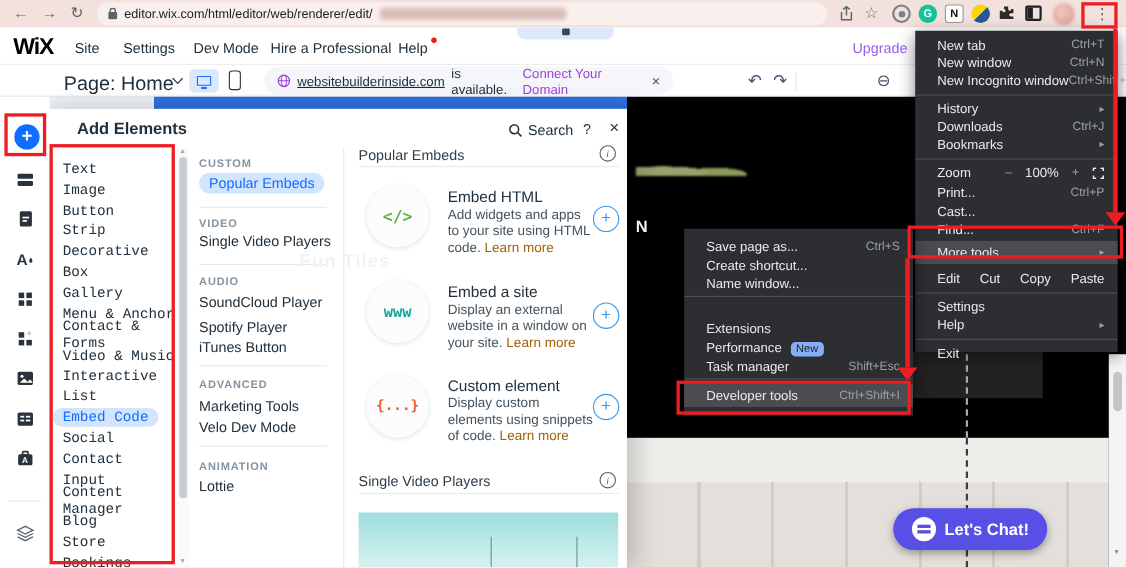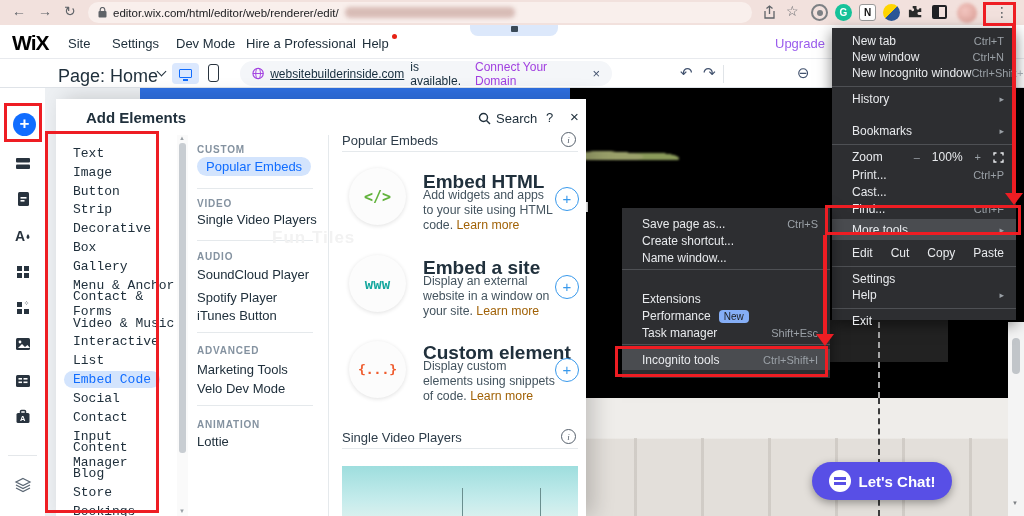--- a/index.html
+++ b/index.html
@@ -58,21 +58,21 @@
   #chat-btn .bubble:after{content:"";position:absolute;left:5px;top:7px;width:12px;height:2.5px;background:#584fe6;box-shadow:0 5px 0 #584fe6;}
   #chat-btn span{color:#fff;font-weight:bold;font-size:15px;}
   
   #sidebar{left:0;top:88px;width:45px;height:428px;background:#fff;z-index:12;}
   .sb-ic{left:0;width:45px;text-align:center;color:#28333e;}
   #add-circle{left:13px;top:25px;width:23px;height:23px;border-radius:50%;background:#116dff;color:#fff;
     font-size:17px;line-height:22px;text-align:center;font-weight:bold;}
   .sb-svg{display:block;margin:0 auto;}
   #sb-divider{left:8px;top:367px;width:29px;height:1px;background:#e4e7ea;}
   
-  #panel{left:56px;top:99px;width:530px;height:417px;background:#fff;z-index:10;box-shadow:8px 0 20px rgba(0,0,0,.18);}
+  #panel{left:40px;top:99px;width:530px;height:417px;background:#fff;z-index:10;box-shadow:8px 0 20px rgba(0,0,0,.18);}
   #panel-title{left:30px;top:10px;font-size:15px;font-weight:bold;}
   #panel-search{left:422px;top:12px;font-size:13px;display:flex;gap:5px;align-items:center;}
   #panel-q{left:490px;top:11px;font-size:13px;}
   #panel-x{left:514px;top:9px;font-size:15px;color:#20303c;}
   #cat-list{left:17px;top:45px;width:110px;}
   #cat-list div{height:18.85px;font-size:13px;display:flex;align-items:center;font-family:Liberation Mono, monospace;}
   .cat-pill{background:#d3e4fd;color:#116dff;border-radius:12px;padding:1px 9px;margin-left:-9px;}
   #pscroll{left:121px;top:36px;width:11px;height:381px;background:#fafafa;}
   #pscroll .thumb{position:absolute;left:2px;top:8px;width:7px;height:310px;background:#c8cdd2;border-radius:3px;}
   #pscroll .up{position:absolute;left:2px;top:0px;font-size:6px;color:#9aa0a6;}
@@ -81,21 +81,21 @@
   .c2lab{left:141px;font-size:10px;letter-spacing:.8px;color:#8492a0;font-weight:bold;}
   .c2hr{left:141px;width:116px;height:1px;background:#e5e9ec;}
   .pill2{background:#d3e4fd;color:#116dff;border-radius:12px;padding:2px 9px;}
   #col-div{left:272px;top:36px;width:1px;height:381px;background:#e5e9ec;}
   .sec-title{left:286px;font-size:13px;color:#2d3c49;}
   .sec-hr{left:286px;width:236px;height:1px;background:#e5e9ec;}
   .info{width:15px;height:15px;border:1.2px solid #56606c;border-radius:50%;font-size:9px;color:#56606c;
     display:flex;align-items:center;justify-content:center;font-style:italic;font-family:"Liberation Serif",serif;}
   .card-circle{width:57px;height:57px;border-radius:50%;background:#fcfcfc;box-shadow:0 1px 4px rgba(0,0,0,.12);
     display:flex;align-items:center;justify-content:center;font-weight:bold;font-family:"DejaVu Sans Mono",monospace;}
-  .card-title{left:367px;font-size:19px;font-weight:bold;}
+  .card-title{left:367px;font-size:14px;font-weight:normal;}
   .card-desc{left:367px;width:132px;font-size:12.3px;line-height:15px;color:#44545f;}
   .learn{color:#a16207;}
   .plus-btn{width:24px;height:24px;border:1.5px solid #3899ec;border-radius:50%;color:#3899ec;
     font-size:15px;line-height:21px;text-align:center;}
   #video-thumb{left:286px;top:367px;width:236px;height:50px;
     background:linear-gradient(#9edede,#c6ecec 70%,#d8f0ee);}
   #video-thumb i{position:absolute;top:22px;width:1px;height:28px;background:#6a8f8f;}
   
   .cmenu{background:#2d2e31;box-shadow:0 4px 14px rgba(0,0,0,.5);z-index:40;}
   #chrome-menu{left:832px;top:28px;width:184px;height:292px;}
@@ -384,20 +384,24 @@
       </div>
     <div class="cm-row" style="top:37px">
         <span>New Incognito window</span>
         <span class="sc">Ctrl+Shift+N</span>
       </div>
     <div class="cm-div" style="top:58px"></div>
     <div class="cm-row" style="top:63px">
         <span>History</span>
         <span class="ar">▸</span>
       </div>
+    <div class="cm-row" style="top:79px">
+        <span>Downloads</span>
+        <span class="sc">Ctrl+J</span>
+      </div>
     <div class="cm-row" style="top:95px">
         <span>Bookmarks</span>
         <span class="ar">▸</span>
       </div>
     <div class="cm-div" style="top:116px"></div>
     <div class="cm-row" style="top:121px">
       <span>Zoom</span>
       <span style="display:flex;gap:12px;align-items:center">
         <span class="sc">–</span>
         <span>100%</span>
@@ -459,21 +463,21 @@
       </div>
     <div class="cm-row" style="top:100px">
         <span><span>Performance</span><span class="badge-new">New</span></span>
       </div>
     <div class="cm-row" style="top:117px">
         <span>Task manager</span>
         <span class="sc">Shift+Esc</span>
       </div>
     <div class="cm-div" style="top:136px"></div>
     <div class="cm-row hl" style="top:141px;height:21px">
-        <span>Incognito tools</span>
+        <span>Developer tools</span>
         <span class="sc">Ctrl+Shift+I</span>
       </div>
   </div>
 
   <div class="abs red-box" style="left:983px;top:2px;width:33px;height:24px"></div>
   <div class="abs red-line" style="left:1012px;top:26px;height:167px"></div>
   <div class="abs red-arrow" style="left:1005px;top:193px"></div>
   <div class="abs red-box" style="left:825px;top:205px;width:196px;height:30px"></div>
   <div class="abs red-line" style="left:823px;top:235px;height:99px"></div>
   <div class="abs red-arrow" style="left:816px;top:334px"></div>

